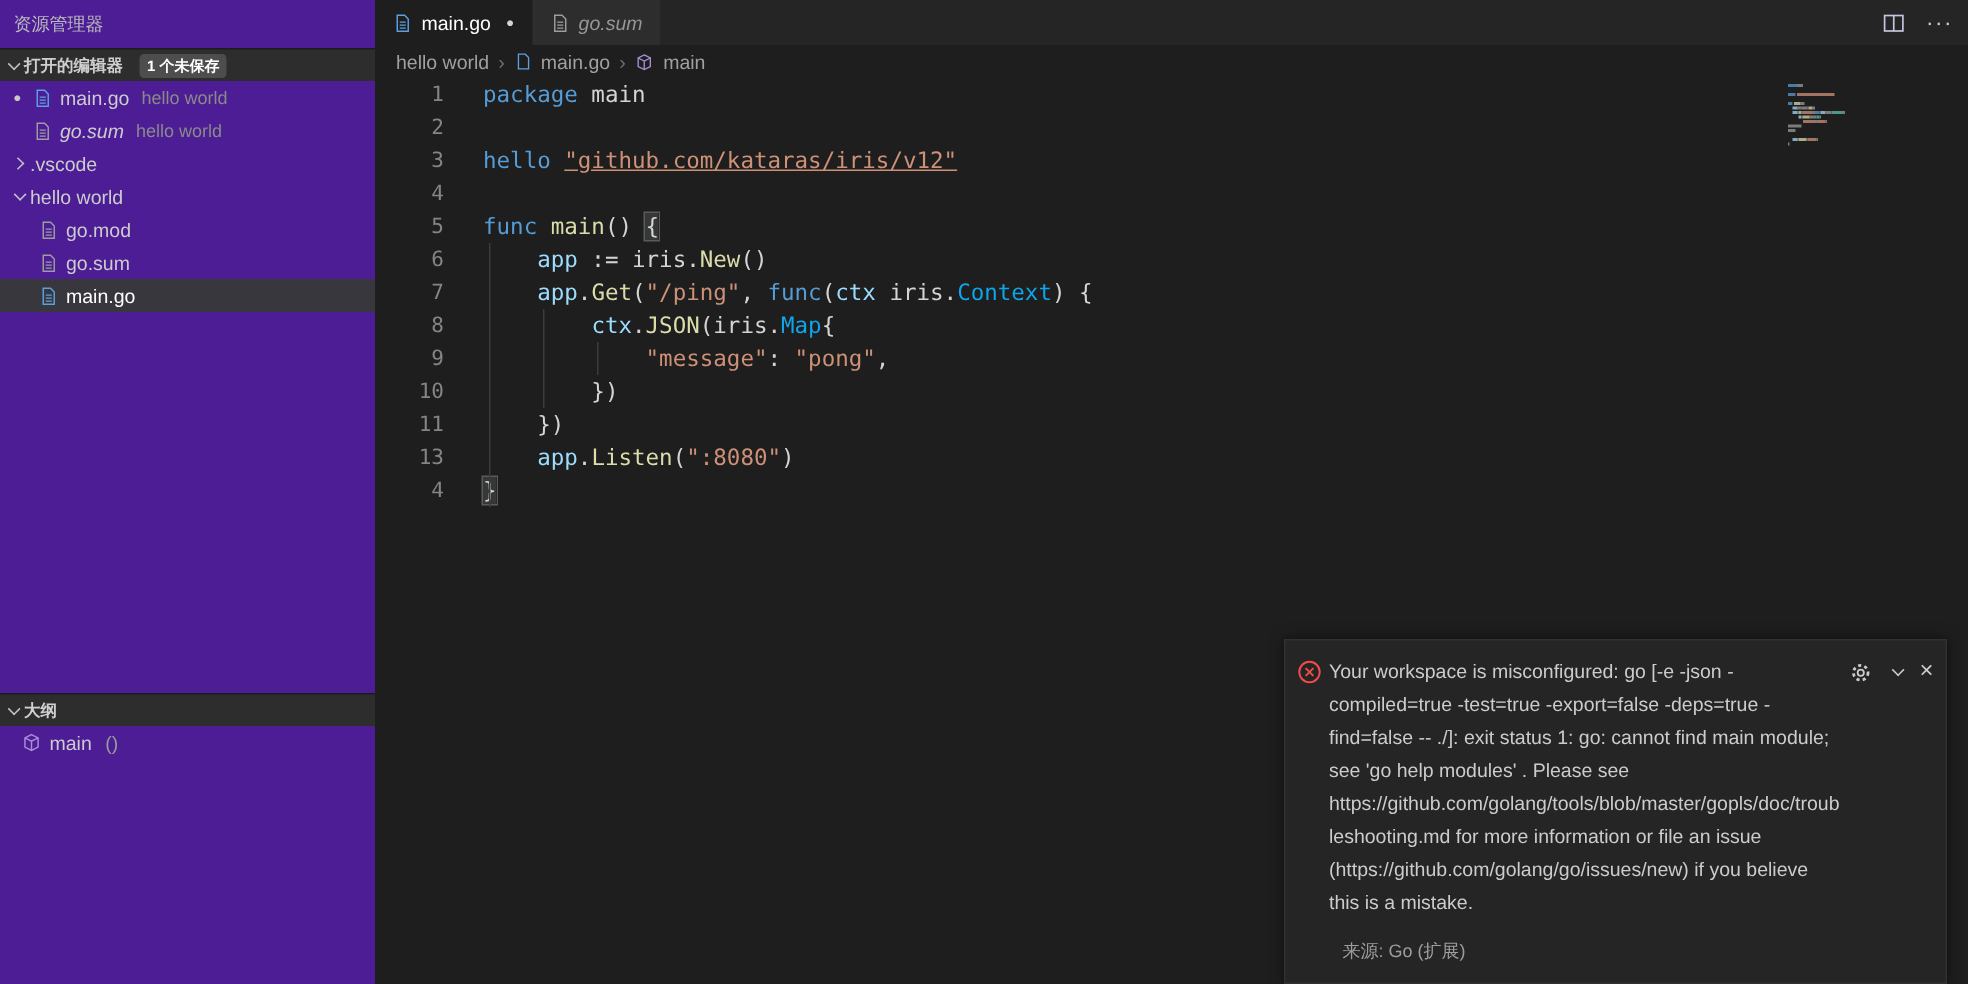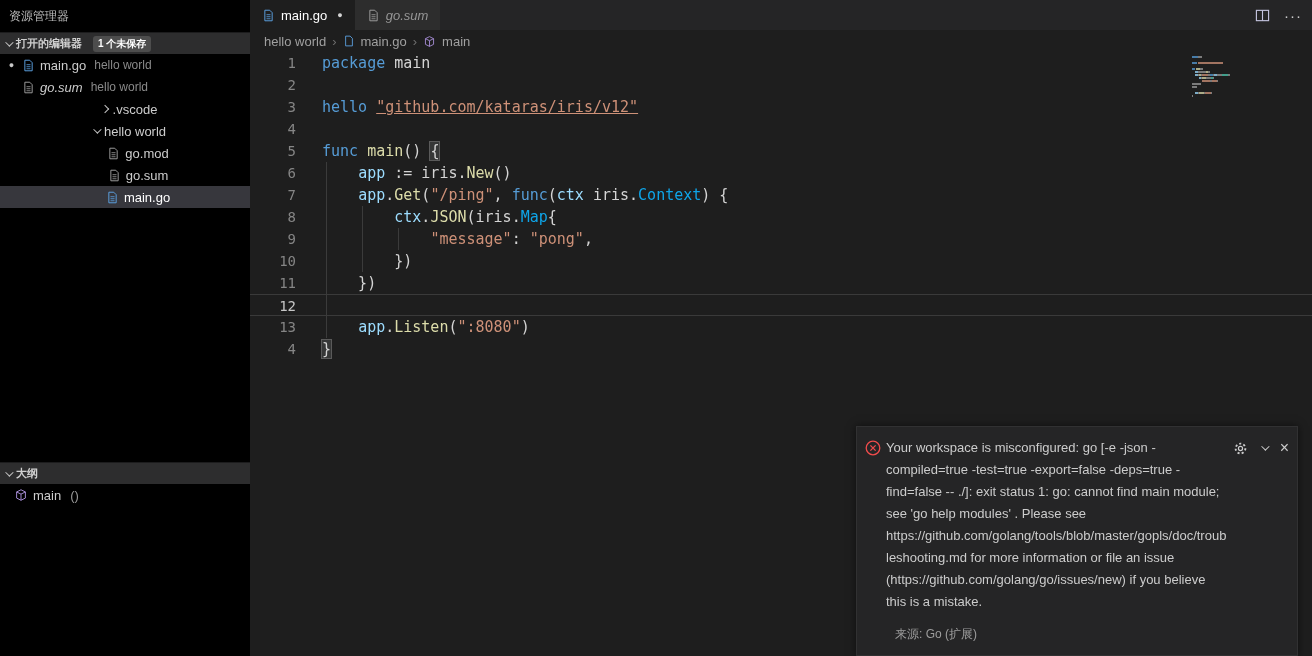--- a/index.html
+++ b/index.html
@@ -5,33 +5,33 @@
   * { box-sizing: border-box; }
   html,body { margin:0; padding:0; }
   body {
     width:1312px; height:656px; overflow:hidden; position:relative;
     background:#1e1e1e; font-family:"Liberation Sans","DejaVu Sans",sans-serif;
     -webkit-font-smoothing:antialiased;
   }
   .app { display:flex; width:100%; height:100%; }
 
   
-  .sidebar { width:250px; flex:none; background:#000000; color:#cccccc; font-size:13px; display:flex; flex-direction:column; }
+  .sidebar { width:250px; flex:none; background:#4c1d95; color:#cccccc; font-size:13px; display:flex; flex-direction:column; }
   .sidebar-title { height:32px; line-height:32px; padding-left:9px; font-size:12px; color:#bbbbbb; flex:none; }
   .section-header { height:22px; flex:none; display:flex; align-items:center; gap:5px; padding-left:5px; background:#2d2d2e; border-top:1px solid #1c1c1d; font-weight:bold; font-size:11px; color:#cfcfcf; cursor:pointer; }
   .badge { background:#4d4d4d; color:#ffffff; font-size:10px; font-weight:bold; padding:1px 5px; border-radius:3px; margin-left:6px; }
   .chev { width:6px; height:6px; border-right:1.4px solid #c5c5c5; border-bottom:1.4px solid #c5c5c5; display:inline-block; flex:none; }
   .chev.down { transform:rotate(45deg) translateY(-2px); }
   .chev.right { transform:rotate(-45deg); }
   .oe-row, .tree-row, .outline-row { height:22px; flex:none; display:flex; align-items:center; gap:5px; padding-left:6px; cursor:pointer; white-space:nowrap; }
   .dot-cell { width:11px; flex:none; text-align:center; font-size:9px; color:#c8c8c8; }
   .fname { color:#cccccc; }
   .italic { font-style:italic; }
   .fdetail { color:#8a8a8a; font-size:12px; margin-left:3px; }
-  .tree-row { padding-left:9px;justify-content:center; }
+  .tree-row { padding-left:9px; }
   .tree-row.child { padding-left:26px; }
   .tree-row.selected { background:#37373d; }
   .tree-row.selected .fname { color:#ffffff; }
   .tree-flex { flex:1; display:flex; flex-direction:column; overflow:hidden; }
   .outline-body { height:172px; flex:none; display:flex; flex-direction:column; }
   .outline-row { padding-left:14px; }
   .sym-detail { color:#9a9a9a; margin-left:4px; }
   .ficon { flex:none; display:inline-flex; align-items:center; }
 
   
@@ -262,24 +262,20 @@
             <span class="lc"><span class="t-pl">            </span><span class="t-st">"message"</span><span class="t-pl">: </span><span class="t-st">"pong"</span><span class="t-pl">,</span></span>
           </div>
           <div class="code-line">
             <span class="ln">10</span>
             <span class="lc"><span class="t-pl">        })</span></span>
           </div>
           <div class="code-line">
             <span class="ln">11</span>
             <span class="lc"><span class="t-pl">    })</span></span>
           </div>
-          <div class="code-line current">
-            <span class="ln">12</span>
-            <span class="lc"></span>
-          </div>
           <div class="code-line">
             <span class="ln">13</span>
             <span class="lc"><span class="t-pl">    </span><span class="t-va">app</span><span class="t-pl">.</span><span class="t-fn">Listen</span><span class="t-pl">(</span><span class="t-st">":8080"</span><span class="t-pl">)</span></span>
           </div>
           <div class="code-line">
             <span class="ln">4</span>
             <span class="lc"><span class="t-pl t-br">}</span></span>
           </div>
         </div>
       <div class="indent-guide" style="left:76px; top:110px; height:176px;"></div>

